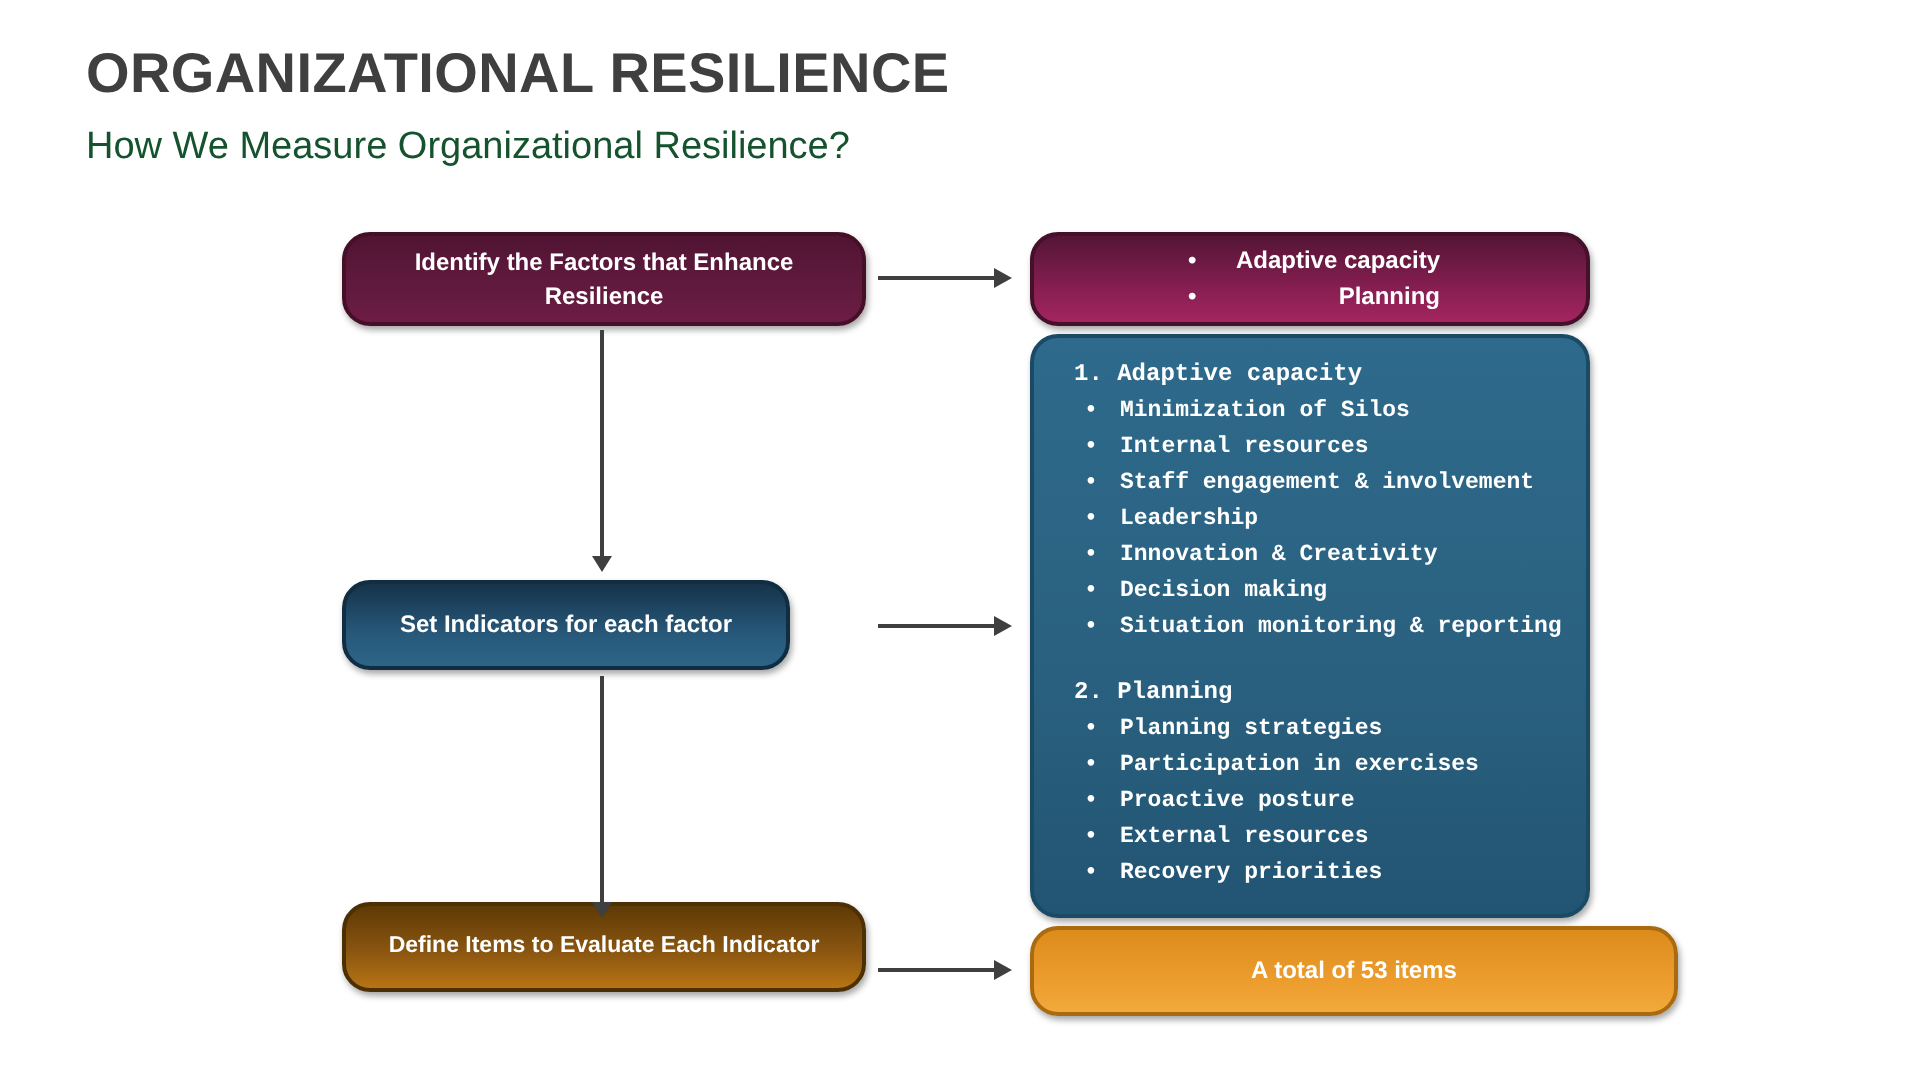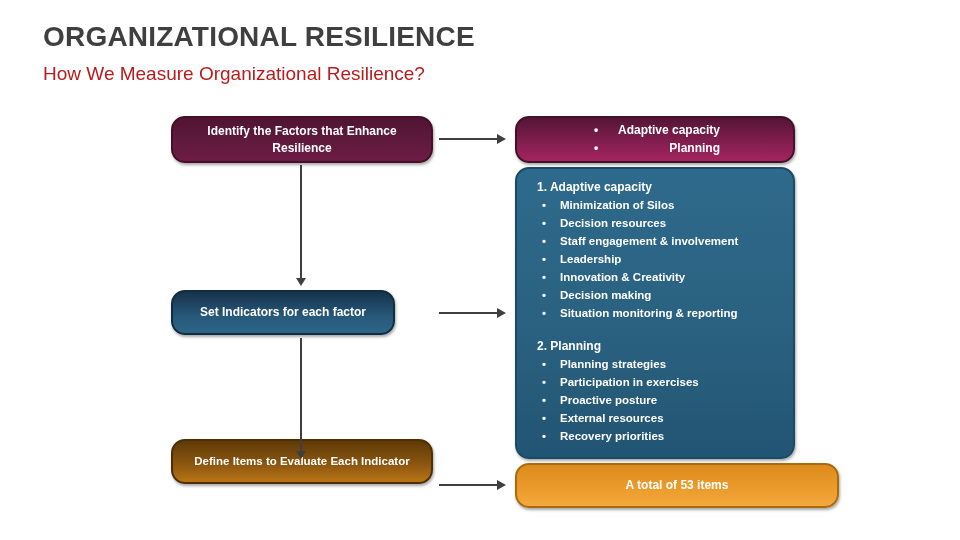--- a/index.html
+++ b/index.html
@@ -8,21 +8,21 @@
   .slide {
     position:relative; width:960px; height:540px; background:#ffffff;
     overflow:hidden; margin:0 auto;
   }
   .slide-title {
     position:absolute; left:40px; top:18px;
     font-size:28px; font-weight:bold; color:#3f3f3f; letter-spacing:.2px;
   }
   .slide-subtitle {
     position:absolute; left:40px; top:60px;
-    font-size:19px; font-weight:normal; color:#b91c1c;
+    font-size:19px; font-weight:normal; color:#14532d;
   }
 
   
   .box {
     position:absolute; border-radius:14px;
     box-shadow:1px 2px 3px rgba(0,0,0,0.35);
     display:flex; align-items:center; justify-content:center;
     color:#ffffff;
   }
   .flow-label { font-size:12px; font-weight:bold; text-align:center; line-height:17px; }
@@ -34,35 +34,35 @@
     left:168px; top:113px; width:262px; height:47px;
     background:linear-gradient(180deg,#511433 0%,#5f1a3d 55%,#6e1c45 100%);
     border:2px solid #451027;
   }
   .box-set {
     left:168px; top:287px; width:224px; height:45px;
     background:linear-gradient(180deg,#16334a 0%,#27587a 60%,#2d6587 100%);
     border:2px solid #112d41;
   }
   .box-define {
-    left:168px; top:436px; width:262px; height:45px;
+    left:168px; top:448px; width:262px; height:45px;
     background:linear-gradient(180deg,#5e3a06 0%,#8a5510 55%,#b87414 100%);
     border:2px solid #4d2f04;
   }
   .box-factors {
     left:512px; top:113px; width:280px; height:47px;
     background:linear-gradient(180deg,#541536 0%,#821d50 60%,#a3255f 100%);
     background:linear-gradient(180deg,#541536 0%,#8a1f53 65%,#a3255f 100%);
     border:2px solid #45102a;
   }
   .box-indicators {
     left:512px; top:164px; width:280px; height:292px;
     background:linear-gradient(180deg,#2e6a8c 0%,#2a607f 60%,#225473 100%);
     border:2px solid #1b4a64;
-    display:block; padding:9px 8px 8px 18px;
+    display:block; padding:9px 8px 8px 18px;font-family:Liberation Mono, monospace;
   }
   .box-total {
     left:512px; top:460px; width:324px; height:45px;
     background:linear-gradient(180deg,#dd8c1c 0%,#eb9c2c 60%,#f3a93c 100%);
     border:2px solid #a96a10;
   }
 
   
   .factors-list { list-style:none; display:inline-block; text-align:left; }
   .factors-list li {
@@ -129,21 +129,21 @@
       <li>Adaptive capacity</li>
       <li>Planning</li>
     </ul>
   </div>
 
   <div class="box box-indicators">
     <div class="section">
       <div class="sec-heading">1. Adaptive capacity</div>
       <ul class="sec-list">
         <li>Minimization of Silos</li>
-        <li>Decision resources</li>
+        <li>Internal resources</li>
         <li>Staff engagement &amp; involvement</li>
         <li>Leadership</li>
         <li>Innovation &amp; Creativity</li>
         <li>Decision making</li>
         <li>Situation monitoring &amp; reporting</li>
       </ul>
     </div>
     <div class="section">
       <div class="sec-heading">2. Planning</div>
       <ul class="sec-list">

